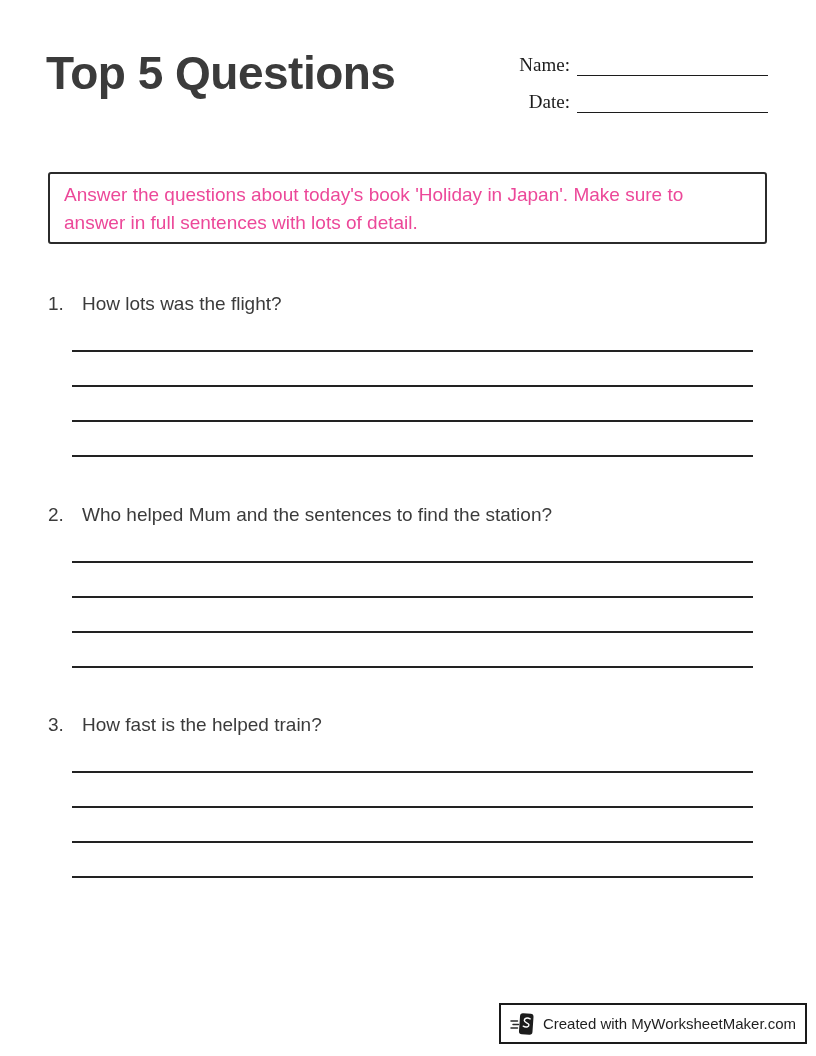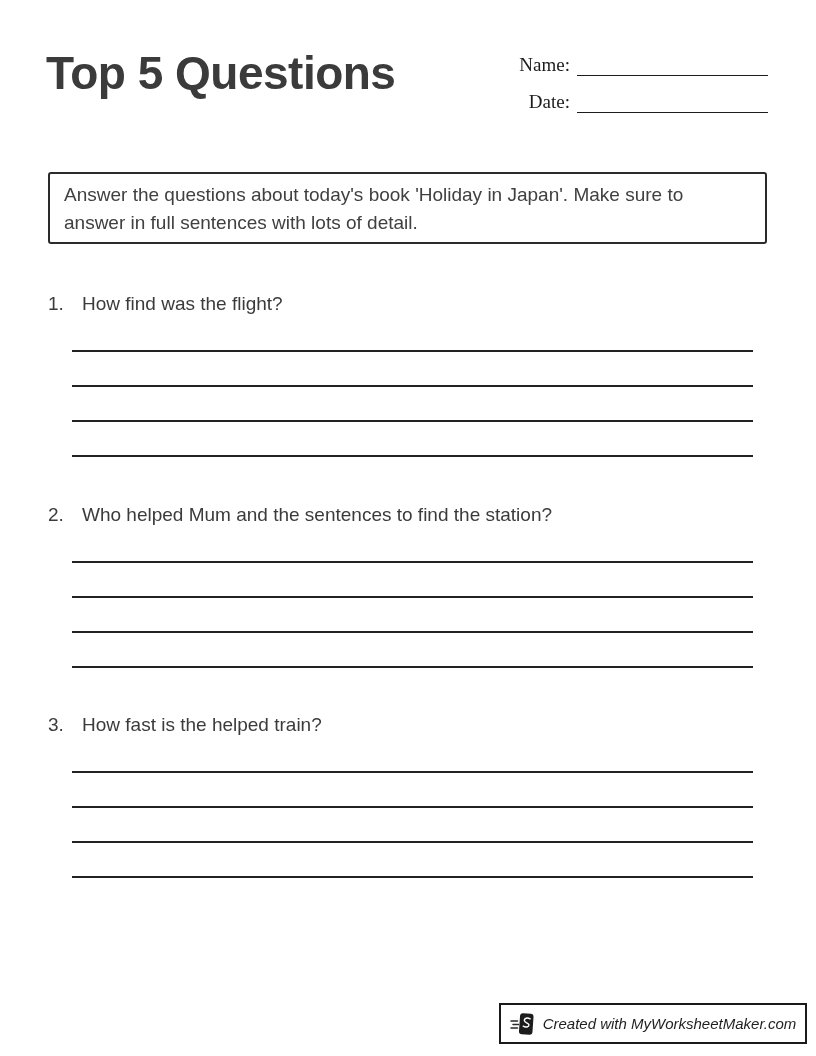--- a/index.html
+++ b/index.html
@@ -61,21 +61,21 @@
     height: 72px;
     box-sizing: border-box;
     border: 2px solid #2b2b2b;
     border-radius: 3px;
     padding: 7px 14px;
   }
   .instruction-text {
     margin: 0;
     font-size: 19px;
     line-height: 28px;
-    color: #404040;
+    color: #ec4899;
     max-width: 655px;
   }
 
   
   .question {
     position: absolute;
     left: 48px;
     width: 719px;
     height: 172px;
   }
@@ -111,21 +111,20 @@
     background: #ffffff;
     display: flex;
     align-items: center;
     justify-content: center;
     gap: 8px;
   }
   .credit-text {
     font-size: 15px;
     color: #1f1f1f;
     white-space: nowrap;
-    font-style: italic;
   }
   .logo { display: inline-flex; }
 </style>
 </head>
 <body>
 
 <div class="page">
 
   <h1 class="title">Top 5 Questions</h1>
 
@@ -139,21 +138,21 @@
     <span class="field-line"></span>
   </div>
 
   <div class="instruction-box">
     <p class="instruction-text">Answer the questions about today's book 'Holiday in Japan'. Make sure to answer in full sentences with lots of detail.</p>
   </div>
 
   <section class="question" style="top:293px">
     <div class="q-row">
       <span class="q-num">1.</span>
-      <span class="q-text">How find was the flight?</span>
+      <span class="q-text">How lots was the flight?</span>
     </div>
     <div class="answer-line line-1"></div>
     <div class="answer-line line-2"></div>
     <div class="answer-line line-3"></div>
     <div class="answer-line line-4"></div>
   </section>
 
   <section class="question" style="top:504px">
     <div class="q-row">
       <span class="q-num">2.</span>

